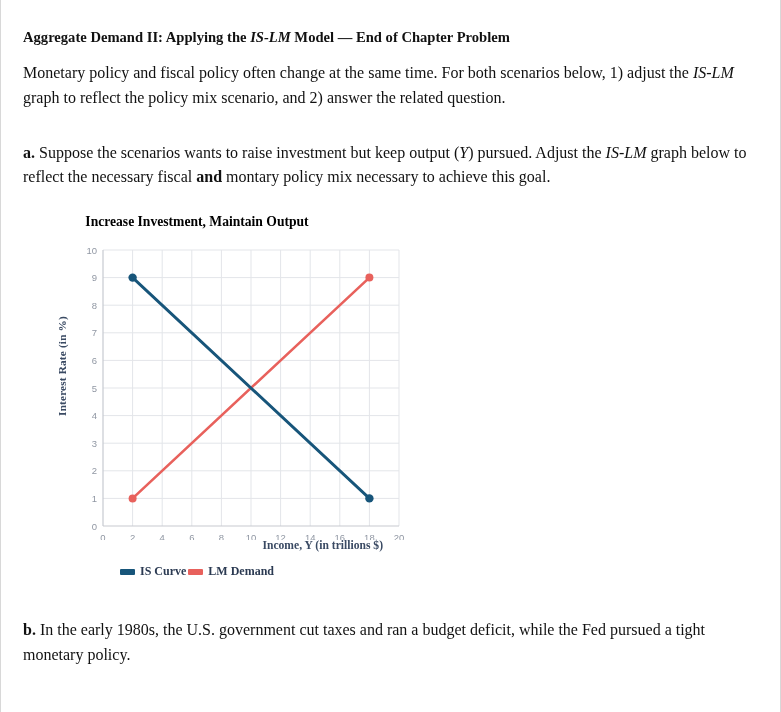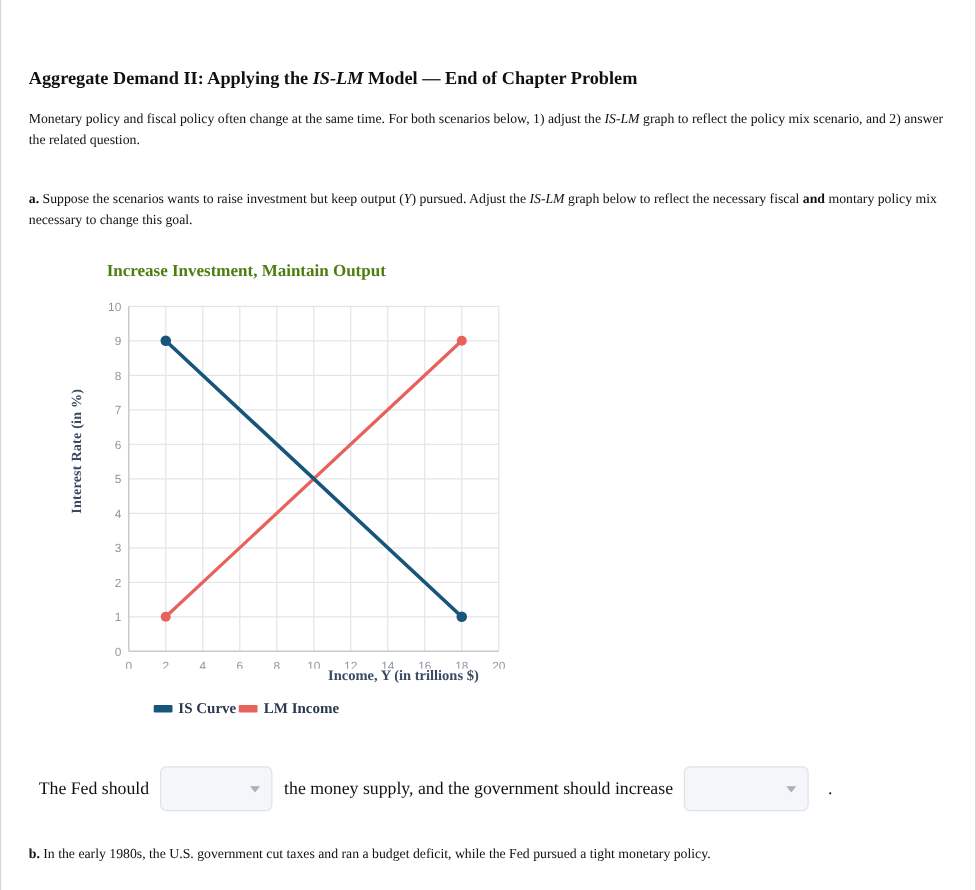--- a/index.html
+++ b/index.html
@@ -19,32 +19,31 @@
     position: absolute;
     left: 0; top: 0;
     width: 781px;
     height: 712px;
     box-sizing: border-box;
     border-left: 1px solid #d8d8d8;
     border-right: 1px solid #d8d8d8;
     background: #fff;
   }
   .content {
-    padding: 14px 22px 0 22px;
-    margin-top: 40px;
+    padding: 28px 22px 0 22px;
   }
   h1.title {
     font-size: 14.6px;
     font-weight: bold;
     margin: 0 0 14px 0;
     line-height: 1.3;
     color: #111;
   }
   p.para {
-    font-size: 11px;
+    font-size: 16px;
     line-height: 1.55;
     margin: 0 0 6px 0;
     color: #111;
   }
   .para.spaced-top { margin-top: 30px; }
   .it { font-style: italic; }
   .bd { font-weight: bold; }
 
   
   .chart-wrap {
@@ -54,21 +53,21 @@
     margin-top: 22px;
     margin-left: 4px;
   }
   .chart-title {
     position: absolute;
     left: 0; top: 2px;
     width: 340px;
     text-align: center;
     font-size: 13.6px;
     font-weight: bold;
-    color: #4d7c0f;
+    color: #000000;
     font-family: "Liberation Serif", "DejaVu Serif", serif;
   }
   .ylabel {
     position: absolute;
     left: -30px;
     top: 148px;
     width: 130px;
     text-align: center;
     transform: rotate(-90deg);
     font-size: 11.2px;
@@ -163,21 +162,21 @@
 </head>
 <body>
 
 <div class="page">
   <div class="content">
 
     <h1 class="title"><span>Aggregate Demand II: Applying the </span><span class="it">IS-LM</span><span> Model — End of Chapter Problem</span></h1>
 
     <p class="para"><span>Monetary policy and fiscal policy often change at the same time. For both scenarios below, 1) adjust the </span><span class="it">IS-LM</span><span> graph to reflect the policy mix scenario, and 2) answer the related question.</span></p>
 
-    <p class="para spaced-top"><span class="bd">a.</span><span> Suppose the scenarios wants to raise investment but keep output (</span><span class="it">Y</span><span>) pursued. Adjust the </span><span class="it">IS-LM</span><span> graph below to reflect the necessary fiscal </span><span class="bd">and</span><span> montary policy mix necessary to change this goal.</span></p>
+    <p class="para spaced-top"><span class="bd">a.</span><span> Suppose the scenarios wants to raise investment but keep output (</span><span class="it">Y</span><span>) pursued. Adjust the </span><span class="it">IS-LM</span><span> graph below to reflect the necessary fiscal </span><span class="bd">and</span><span> montary policy mix necessary to achieve this goal.</span></p>
 
     <div class="chart-wrap">
 
       <div class="chart-title">Increase Investment, Maintain Output</div>
       <div class="ylabel">Interest Rate (in %)</div>
       <div class="xlabel">Income, Y (in trillions $)</div>
 
       <svg class="plot-svg" width="400" height="310" viewBox="0 0 400 310">
 
         <g>
@@ -251,35 +250,22 @@
         </g>
       </svg>
 
       <div class="legend">
         <div class="legend-item">
           <span class="legend-swatch" style="background:#17557a"></span>
           <span class="legend-text">IS Curve</span>
         </div>
         <div class="legend-item">
           <span class="legend-swatch" style="background:#e8615c"></span>
-          <span class="legend-text">LM Income</span>
+          <span class="legend-text">LM Demand</span>
         </div>
       </div>
     </div>
 
-    <div class="answer-row">
-      <span class="txt">The Fed should</span>
-      <div class="dropdown one">
-        <span></span>
-        <span class="caret"></span>
-      </div>
-      <span class="txt">the money supply, and the government should increase</span>
-      <div class="dropdown two">
-        <span></span>
-        <span class="caret"></span>
-      </div>
-      <span class="txt period">.</span>
-    </div>
 
     <p class="para" style="margin-top:26px;"><span class="bd">b.</span><span> In the early 1980s, the U.S. government cut taxes and ran a budget deficit, while the Fed pursued a tight monetary policy.</span></p>
 
   </div>
 </div>
 
 </body></html>

